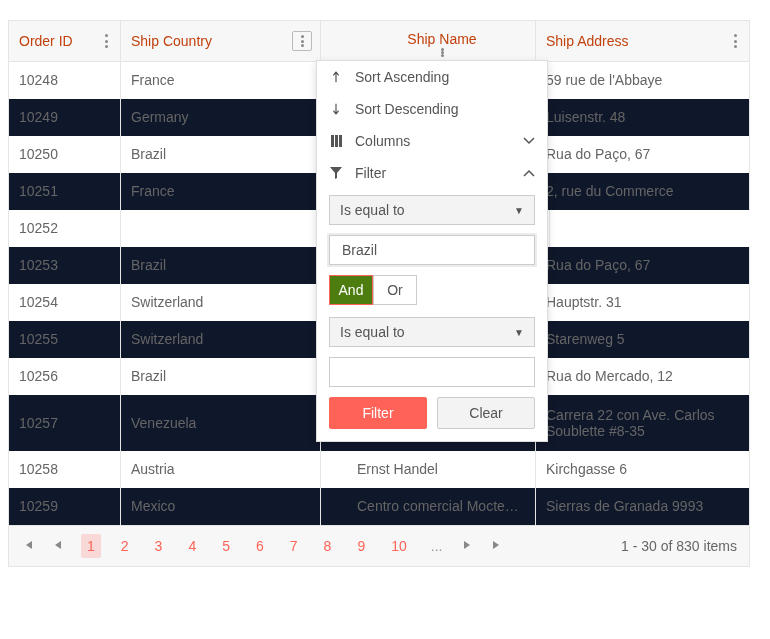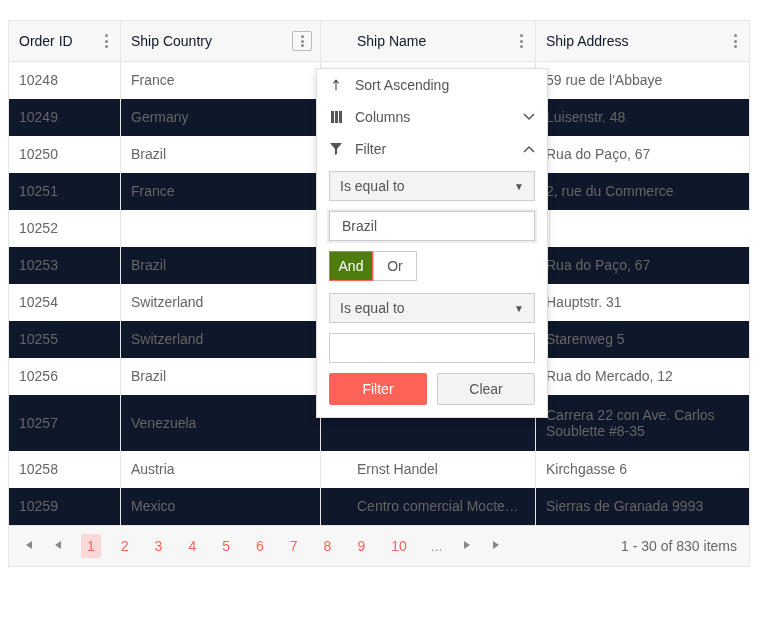--- a/index.html
+++ b/index.html
@@ -22,26 +22,26 @@
     display: flex;
     background: #f7f7f7;
     border-bottom: 1px solid #e5e5e5;
   }
   .header-cell {
     display: flex;
     align-items: center;
     justify-content: space-between;
     padding: 10px 8px 10px 10px;
     border-right: 1px solid #e5e5e5;
-    color: #0f172a;
+    color: #c2410c;
     height: 40px;
   }
   .col-order { width: 112px; }
   .col-country { width: 200px; }
-  .col-name { width: 215px; }
+  .col-name { width: 215px; flex-direction: column; }
   .col-addr { width: 214px; }
   .kebab {
     width: 12px;
     height: 16px;
     display: flex;
     flex-direction: column;
     justify-content: space-between;
     align-items: center;
     cursor: pointer;
     padding: 1px 0;
@@ -106,21 +106,21 @@
     background: rgba(255,99,88,0.2);
     border-radius: 2px;
   }
   .pager-ell { color: #999; padding: 4px 2px; }
   .pager-info { color: #666; }
 
   
   .menu {
     position: absolute;
     left: 316px;
-    top: 68px;
+    top: 60px;
     width: 232px;
     background: #fff;
     border: 1px solid #ddd;
     box-shadow: 0 3px 8px rgba(0,0,0,0.15);
     z-index: 10;
   }
   .menu-item {
     display: flex;
     align-items: center;
     gap: 12px;
@@ -380,20 +380,28 @@
 <div class="menu">
   <div class="menu-item">
     <span class="lead-icon">
       <svg class="arrow" viewBox="0 0 10 14">
           <path d="M5 1v12M5 1L2 5M5 1l3 4" stroke="#555" stroke-width="1.4" fill="none"></path>
         </svg>
     </span>
     <span>Sort Ascending</span>
   </div>
   <div class="menu-item">
+    <span class="lead-icon">
+      <svg class="arrow" viewBox="0 0 10 14">
+          <path d="M5 1v12M5 13L2 9M5 13l3-4" stroke="#555" stroke-width="1.4" fill="none"></path>
+        </svg>
+    </span>
+    <span>Sort Descending</span>
+  </div>
+  <div class="menu-item">
     <span class="lead-icon columns-icon">
         <i></i>
         <i></i>
         <i></i>
       </span>
     <span>Columns</span>
     <span class="chev">
       <svg width="12" height="8" viewBox="0 0 12 8">
           <path d="M1 1l5 5 5-5" stroke="#555" stroke-width="1.5" fill="none"></path>
         </svg>

